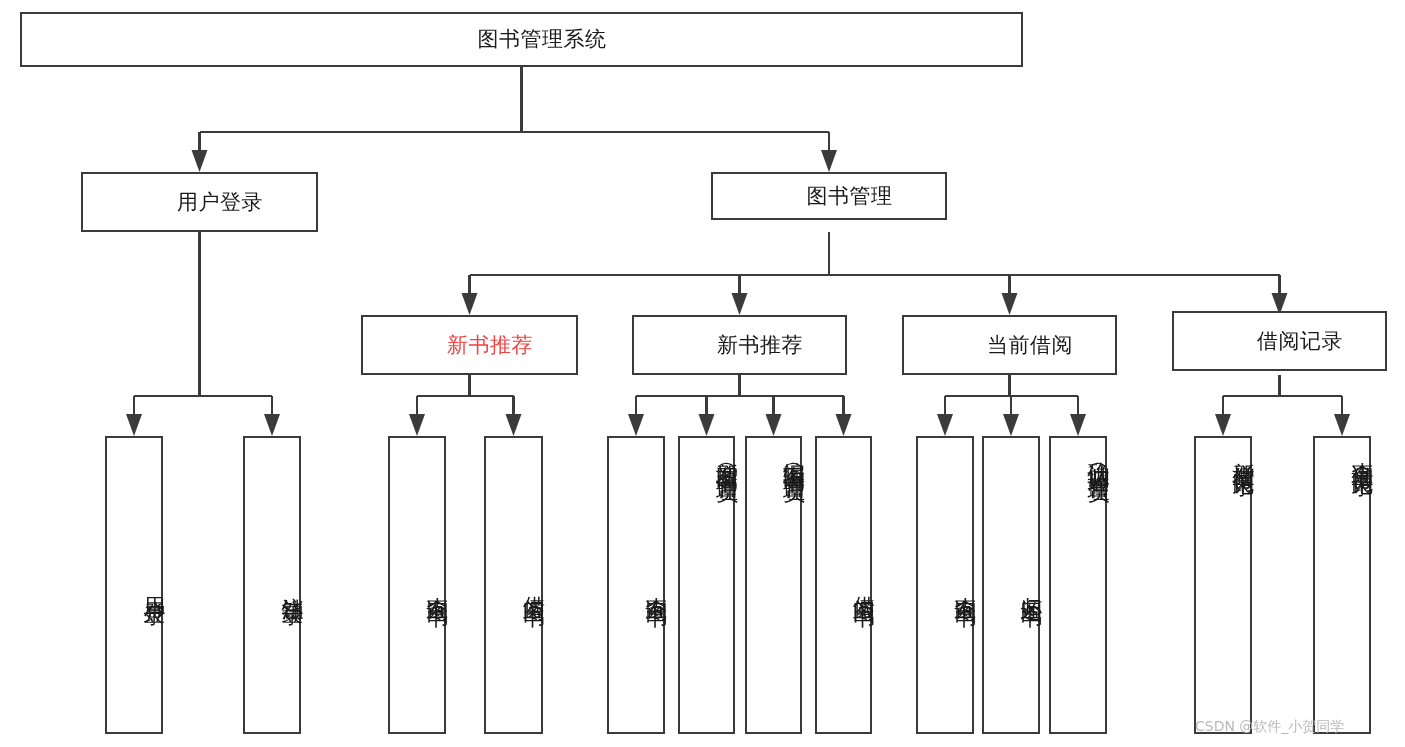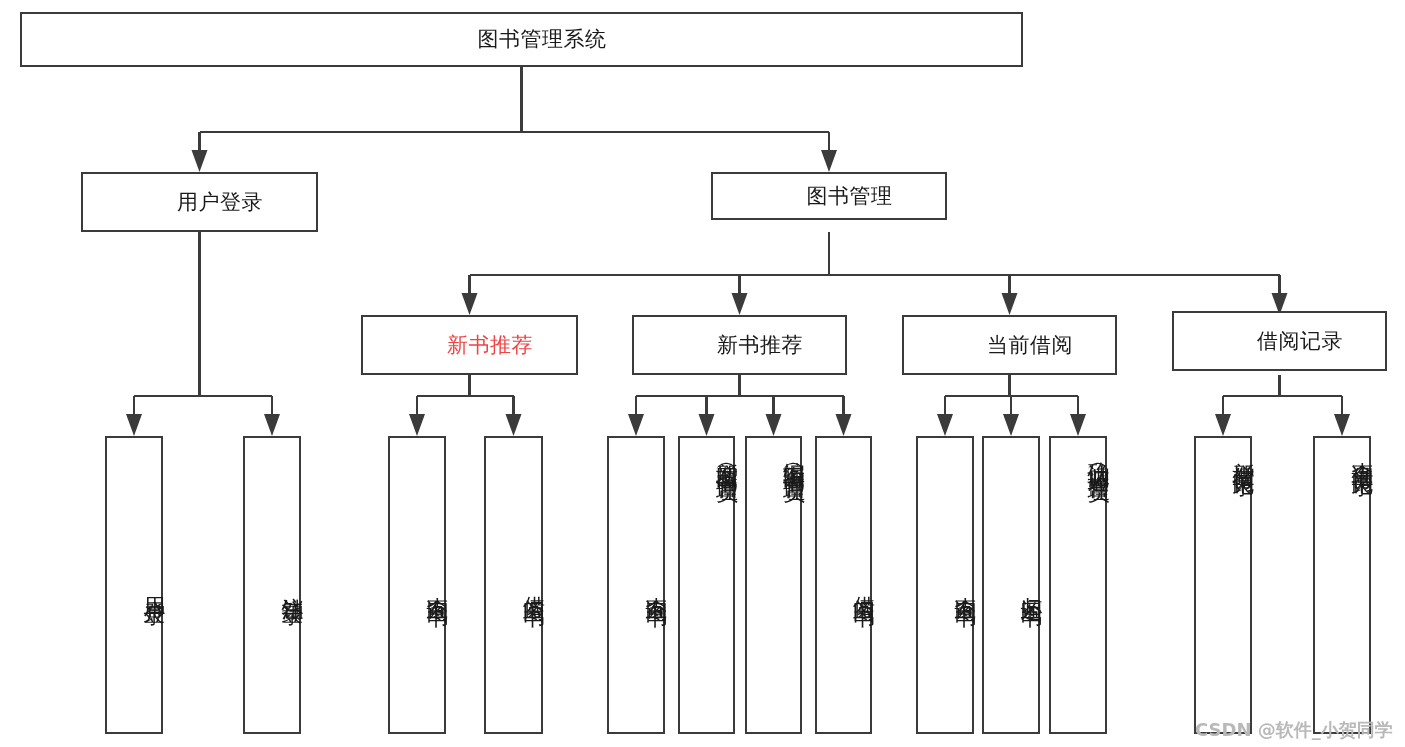--- a/index.html
+++ b/index.html
@@ -62,24 +62,23 @@
     letter-spacing: 3px;
     white-space: nowrap;
   }
   .node.vert.centered {
     align-items: center;
     padding-top: 0;
   }
   .watermark {
     position: absolute;
     color: #b9b9b9;
-    font-size: 18px;
+    font-size: 14px;
     white-space: nowrap;
     user-select: none;
-    font-weight: bold;
   }
 </style>
 </head>
 <body>
 
 <div id="canvas">
   <svg id="edges" viewBox="0 0 1405 747" width="1405" height="747">
       <line x1="521.5" y1="67" x2="521.5" y2="132" stroke="#3b3b3b" stroke-width="2.6" shape-rendering="crispEdges"></line>
       <line x1="199.5" y1="132" x2="829" y2="132" stroke="#3b3b3b" stroke-width="2.6" shape-rendering="crispEdges"></line>
       <line x1="199.5" y1="132" x2="199.5" y2="151" stroke="#3b3b3b" stroke-width="2.6" shape-rendering="crispEdges"></line>

